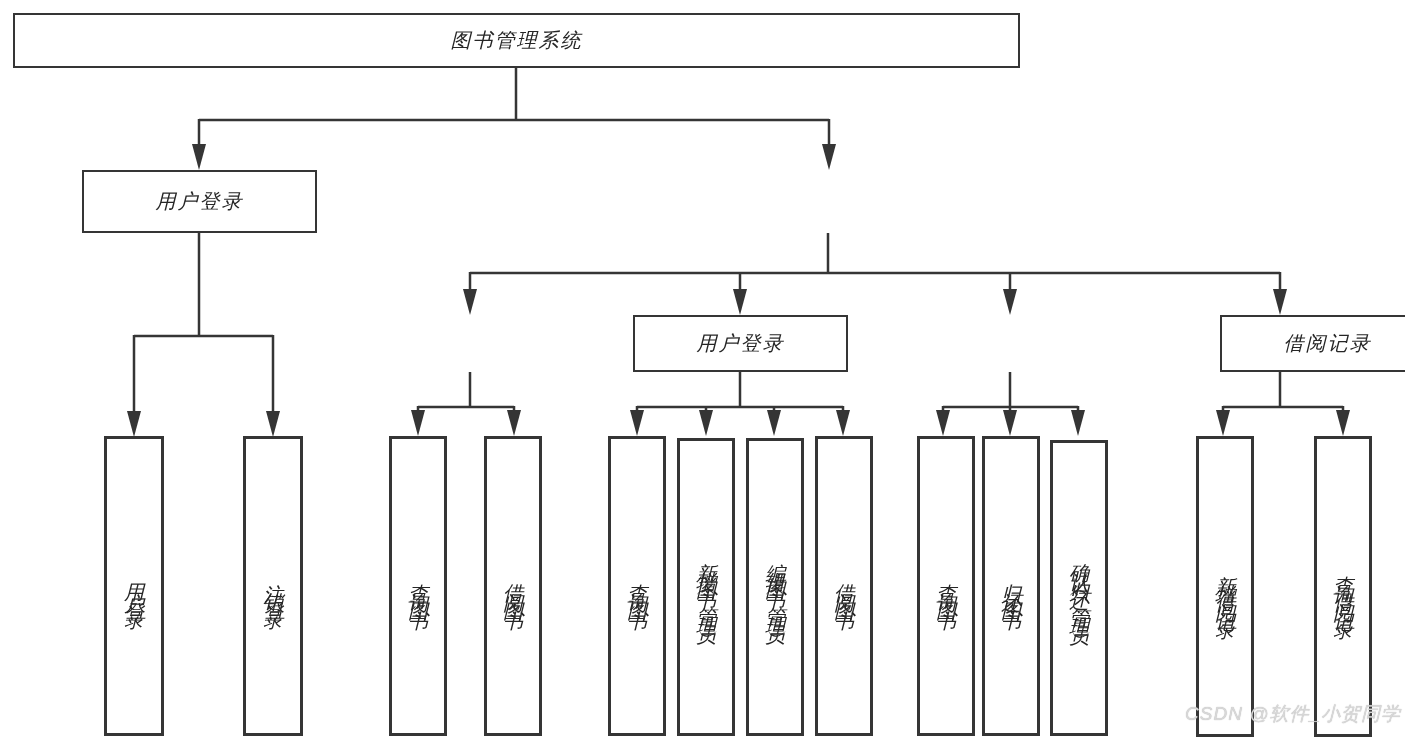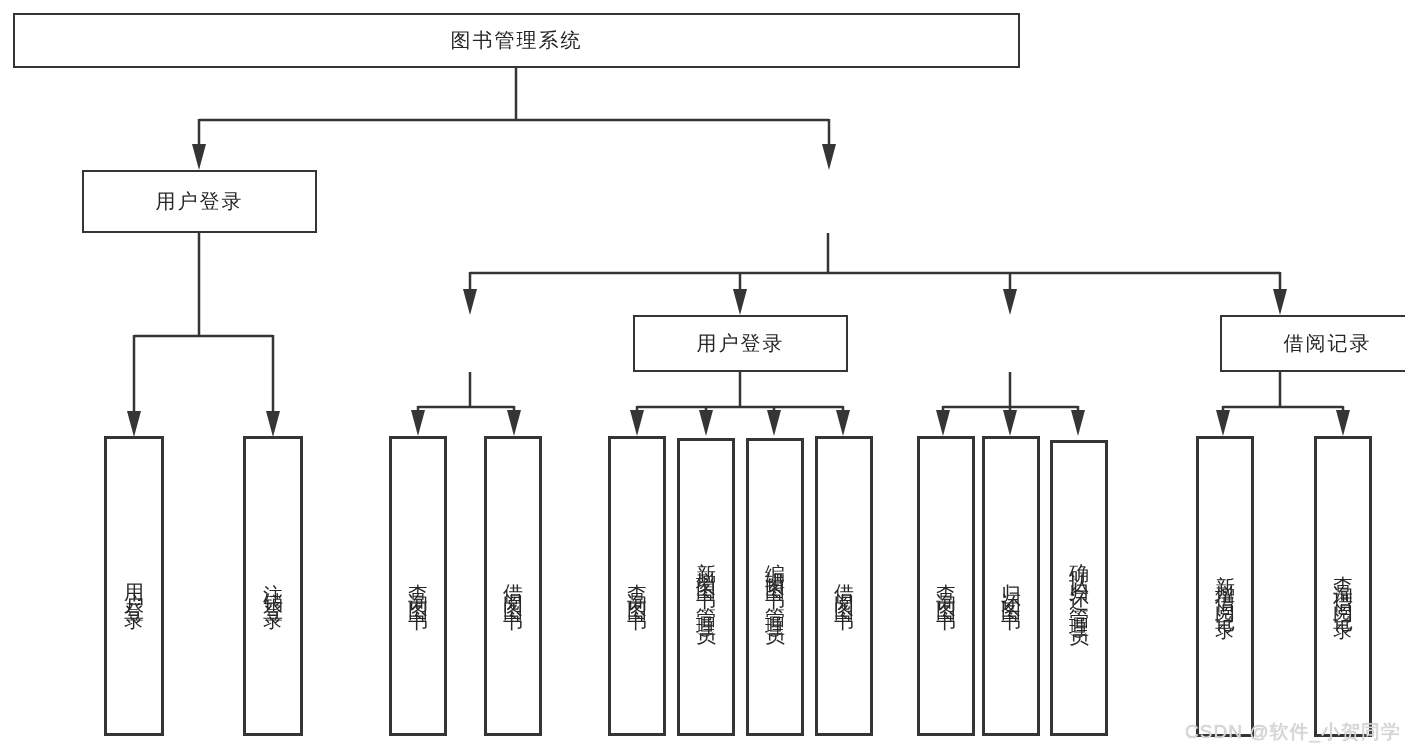--- a/index.html
+++ b/index.html
@@ -1,36 +1,36 @@
 <!DOCTYPE html>
 <html><head>
 <meta charset="utf-8">
 <style>
   * { margin:0; padding:0; box-sizing:border-box; }
   html,body { background:#ffffff; }
   body {
     width:1405px; height:747px; position:relative; overflow:hidden;
     font-family:"Liberation Sans", sans-serif;
   }
-  .stage { position:absolute; left:0; top:0; width:1405px; height:747px; }
+  .stage { position:absolute; left:0; top:0; width:1405px; height:747px;font-style:italic; }
   svg.connectors { position:absolute; left:0; top:0; z-index:0; }
   .node {
     position:absolute; z-index:1;
     background:#ffffff; border:2px solid #353535;
     display:flex; align-items:center; justify-content:center;
     color:#262626; font-size:20px; letter-spacing:2px;
     text-align:center; line-height:1.15; white-space:nowrap;
   }
   .vnode {
     border-width:3px;
     writing-mode:vertical-rl; text-orientation:mixed;
     letter-spacing:9px; white-space:normal;
   }
   .watermark {
-    position:absolute; right:4px; bottom:2px; z-index:3;
+    position:absolute; right:4px; bottom:20px; z-index:3;
     font-size:19px; letter-spacing:1px; color:#d8d8d8;
     text-shadow:0 0 1px #aeaeae;
   }
 </style>
 </head>
 <body>
 
 <div class="stage">
 
   <svg class="connectors" width="1405" height="747" viewBox="0 0 1405 747">

